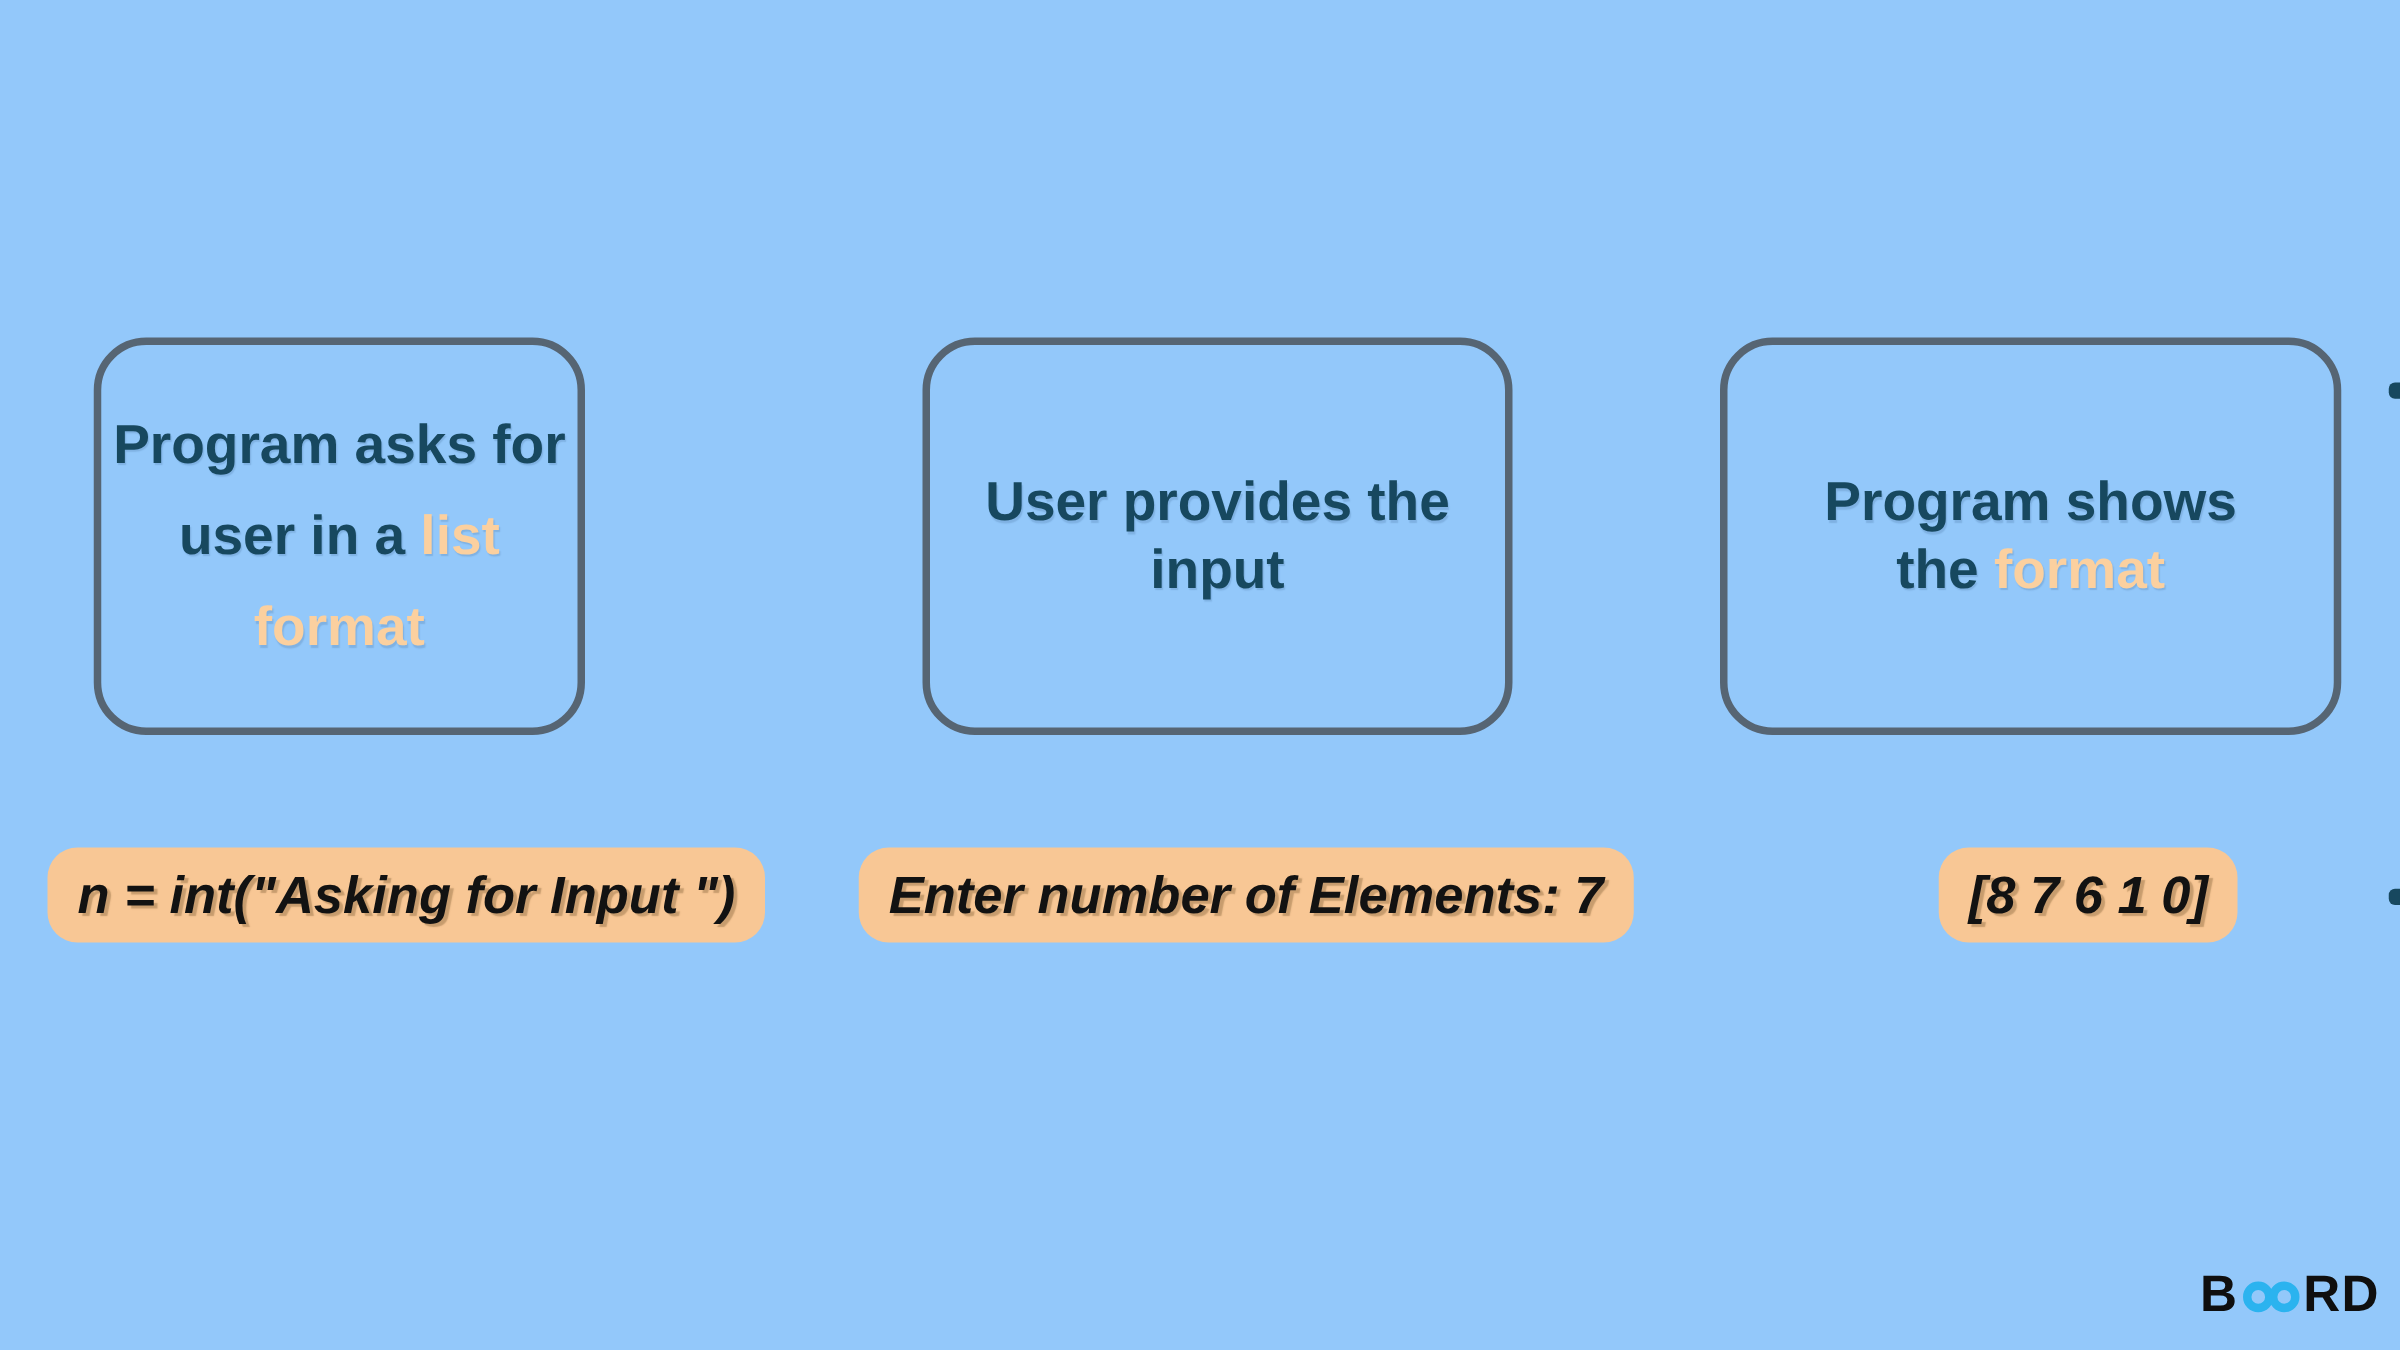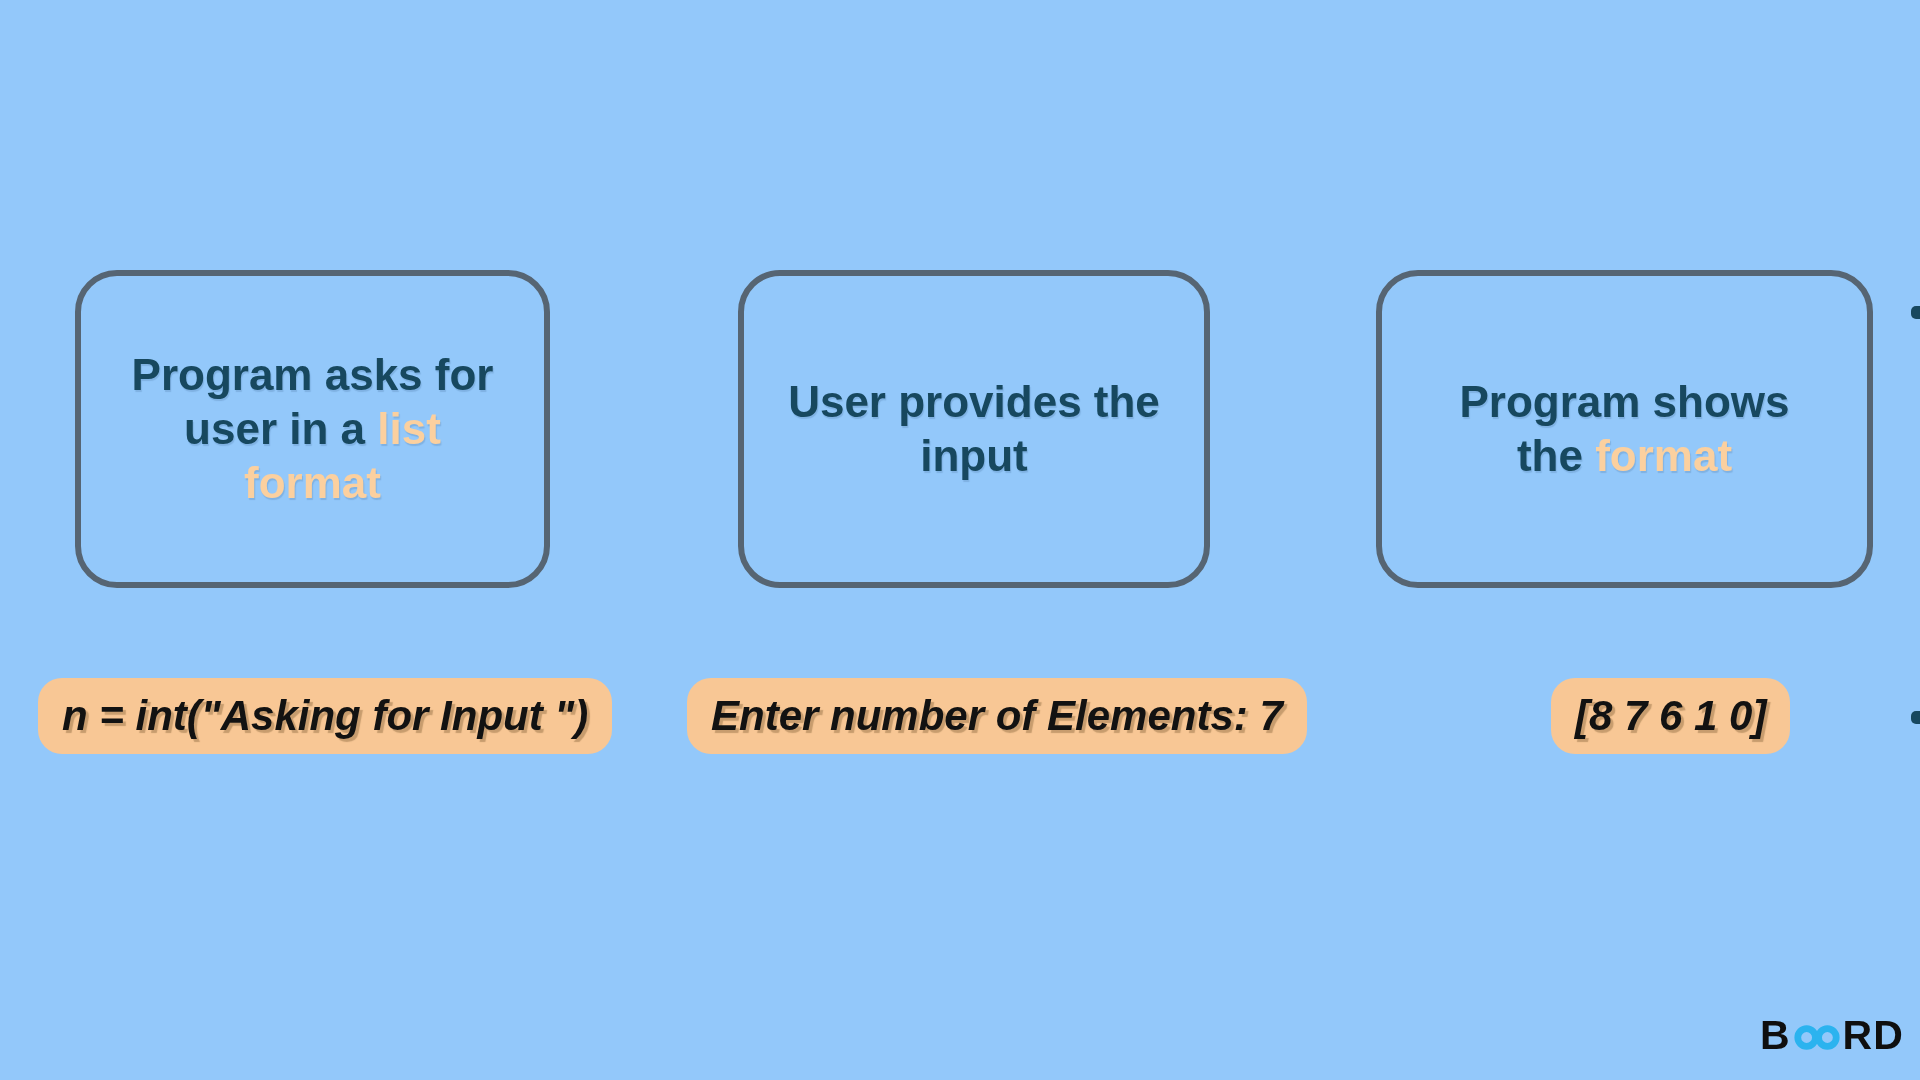--- a/index.html
+++ b/index.html
@@ -25,21 +25,21 @@
     text-align:center;
   }
   .flow-box .box-line{
     font-weight:bold;font-size:44px;line-height:54px;
     color:var(--navy,#17485f);
     text-shadow:1px 2px 1px rgba(40,80,120,0.18);
     white-space:nowrap;
   }
   .seg-navy{color:var(--navy,#17485f);}
   .seg-peach{color:var(--peach-text,#fbd09f);margin-top:24px;}
-  #flow-box-1{left:75px;width:475px;}
+  #flow-box-1{left:75px;width:393px;gap:19px;}
   #flow-box-2{left:738px;width:472px;}
   #flow-box-3{left:1376px;width:497px;}
   
   .code-label{
     position:absolute;top:678px;
     background:var(--label-bg,#f8c795);
     border-radius:24px;
     padding:9px 24px;
     display:inline-block;
   }

